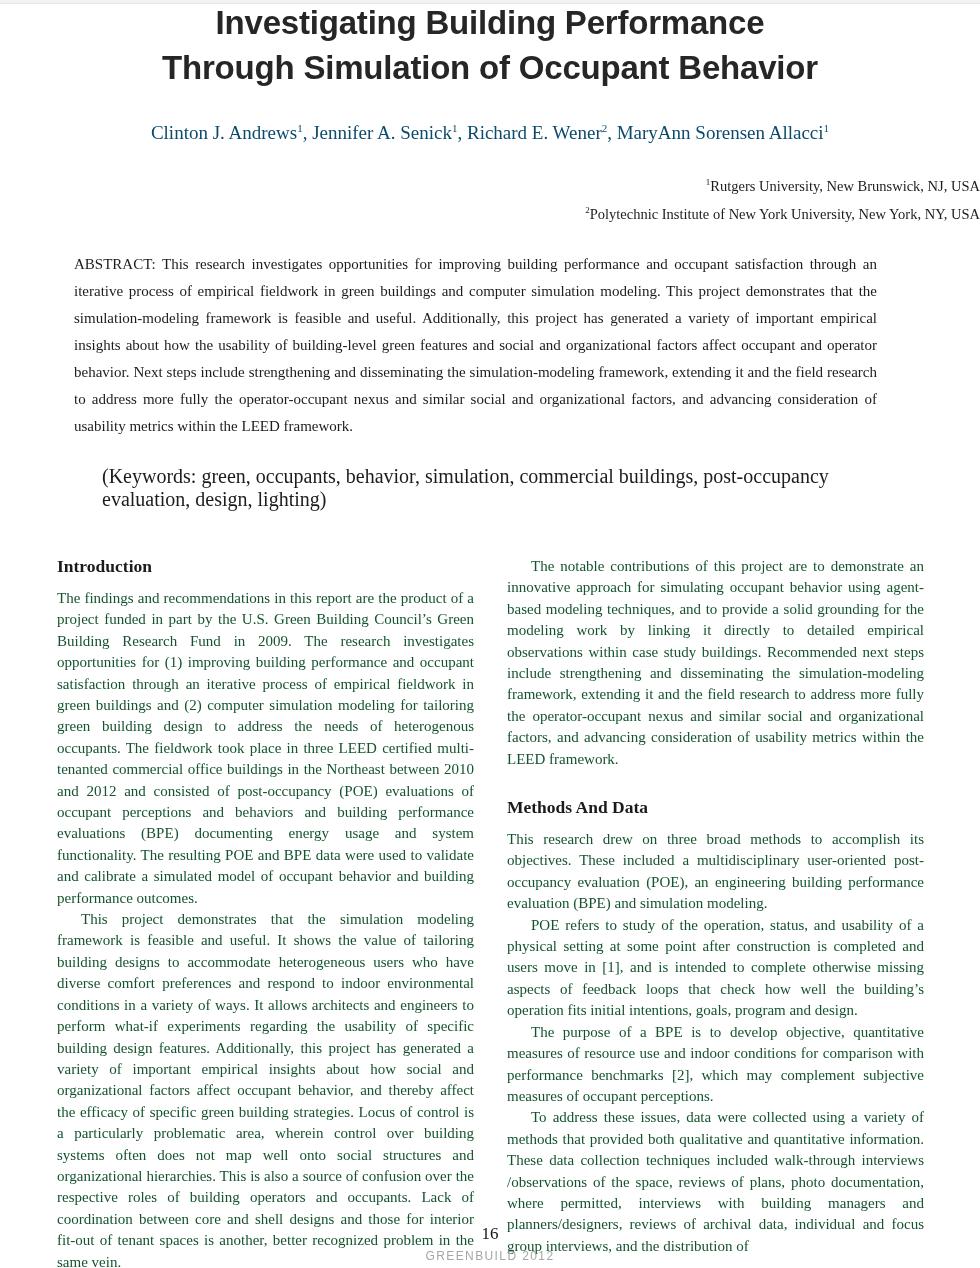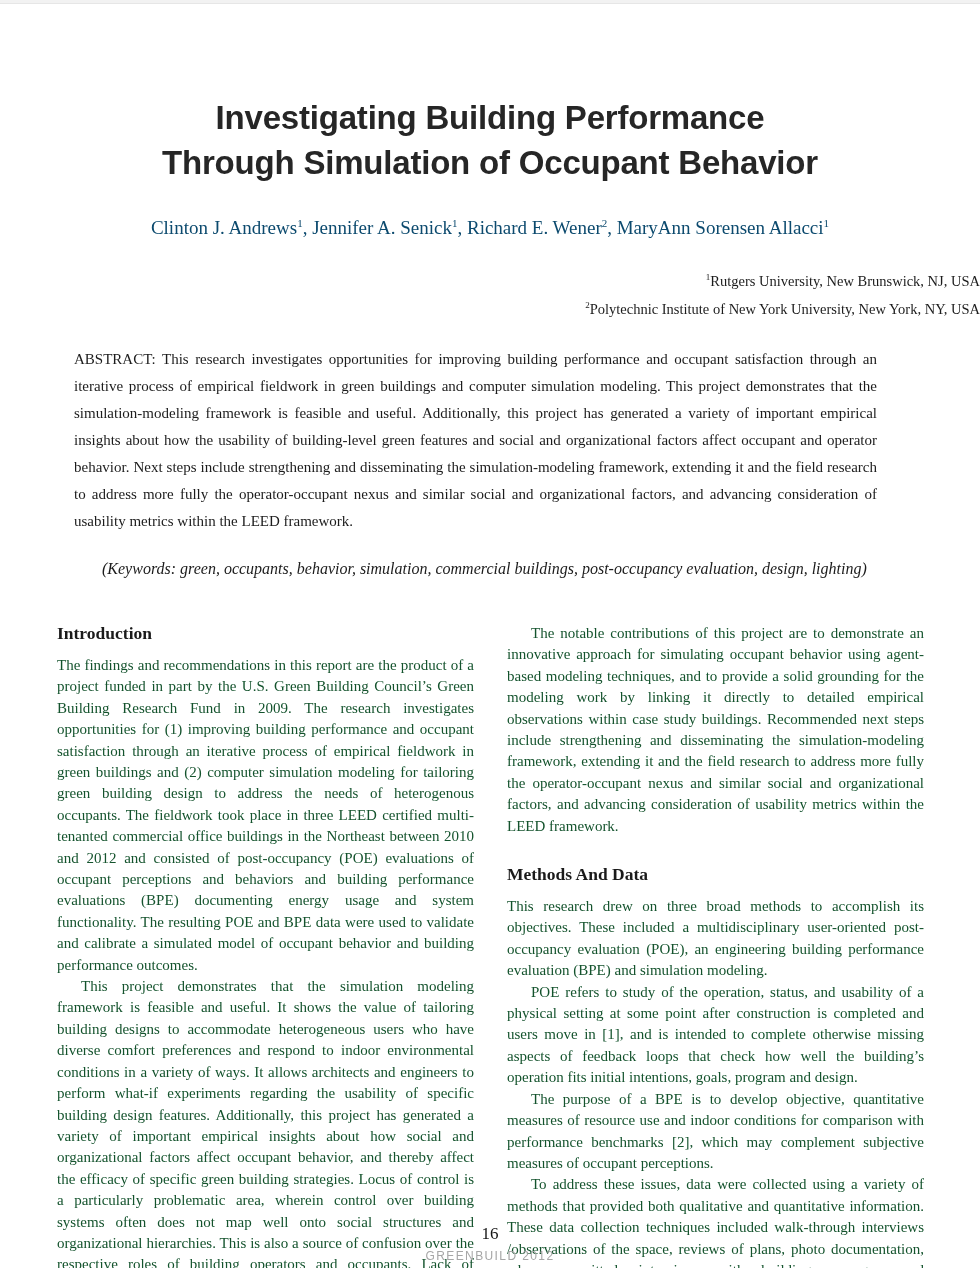--- a/index.html
+++ b/index.html
@@ -15,21 +15,20 @@
   }
   .top-edge {
     position: absolute;
     top: 0; left: 0; right: 0;
     height: 4px;
     background: #f2f2f2;
     border-bottom: 1px solid #e6e6e6;
   }
   .title {
     margin: 0;
-    padding-top: 95px;
     text-align: center;
     font-family: "Liberation Sans", sans-serif;
     font-weight: bold;
     font-size: 33px;
     line-height: 45px;
     letter-spacing: -0.2px;
     color: #262626;
   }
   .authors {
     margin-top: 32px;
@@ -48,22 +47,21 @@
   .affiliations sup { font-size: 9px; }
   .abstract {
     margin: 25px 103px 0 74px;
     font-size: 15px;
     line-height: 27px;
     text-align: justify;
     color: #1c1c1c;
   }
   .keywords {
     margin: 25px 103px 0 102px;
-    font-size: 16px;
-    font-style: italic;
+    font-size: 20px;
     color: #1c1c1c;
   }
   .columns {
     display: flex;
     gap: 33px;
     margin: 45px 56px 0 57px;
   }
   .col { width: 417px; }
   .section-heading {
     margin: 0 0 11px 0;

